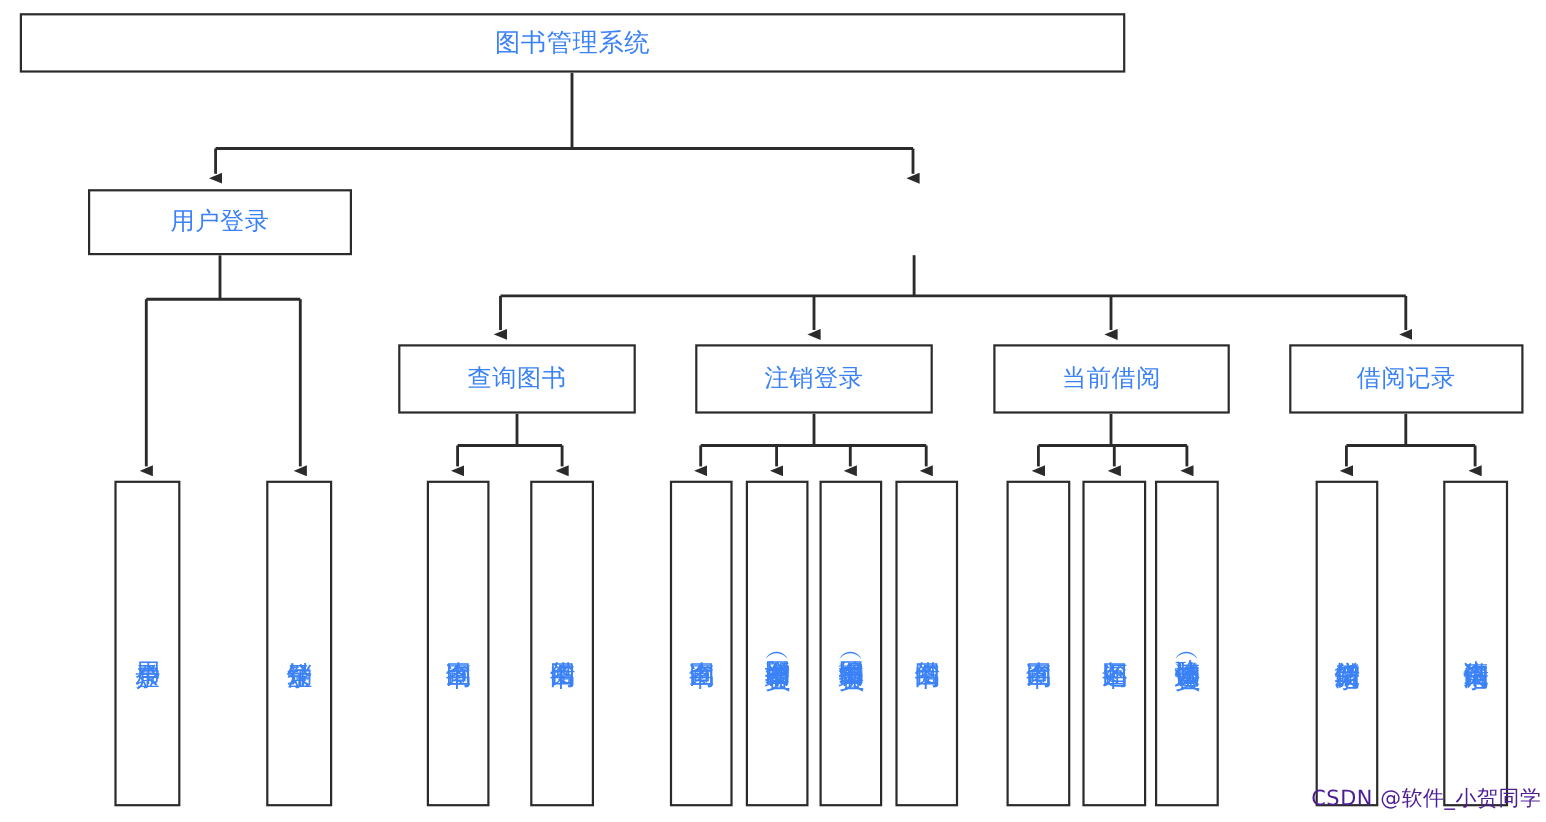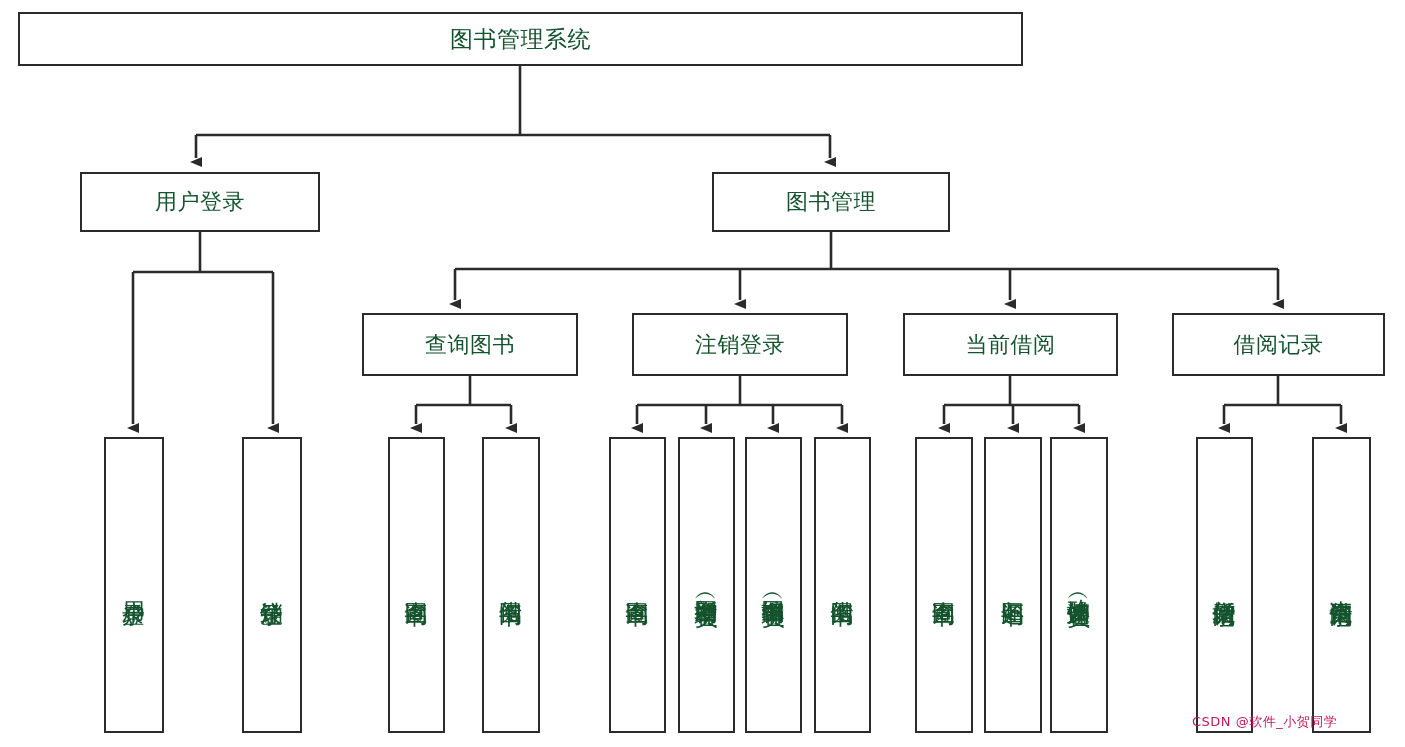--- a/index.html
+++ b/index.html
@@ -29,21 +29,21 @@
     position: absolute;
     box-sizing: border-box;
     border: 2px solid #2b2b2b;
     background: #ffffff;
     display: flex;
     align-items: center;
     justify-content: center;
     color: #2b2b2b;
   }
   .node-label {
-    color: #14532d;
+    color: #3b82f6;
     letter-spacing: 0.5px;
     line-height: 1.15;
     white-space: nowrap;
   }
   .root .node-label {
     font-size: 23px;
   }
   .branch .node-label {
     font-size: 22px;
   }
@@ -54,22 +54,22 @@
   .leaf .node-label {
     writing-mode: vertical-rl;
     text-orientation: upright;
     font-size: 23px;
     line-height: 1.22;
     letter-spacing: 1px;
     white-space: nowrap;
   }
   .watermark {
     position: absolute;
-    color: #be185d;
-    font-size: 13px;
+    color: #4c1d95;
+    font-size: 19px;
     white-space: nowrap;
     letter-spacing: 0.5px;
   }
 </style>
 </head>
 <body>
 
 <div id="canvas">
 
   <svg class="edges" viewBox="0 0 1405 747">
@@ -122,23 +122,20 @@
     </g>
   </svg>
 
   <div class="node root" style="left:18px; top:12px; width:1005px; height:54px;">
     <span class="node-label">图书管理系统</span>
   </div>
 
   <div class="node branch" style="left:80px; top:172px; width:240px; height:60px;">
     <span class="node-label">用户登录</span>
   </div>
-  <div class="node branch" style="left:712px; top:172px; width:238px; height:60px;">
-    <span class="node-label">图书管理</span>
-  </div>
 
   <div class="node branch" style="left:362px; top:313px; width:216px; height:63px;">
     <span class="node-label">查询图书</span>
   </div>
   <div class="node branch" style="left:632px; top:313px; width:216px; height:63px;">
     <span class="node-label">注销登录</span>
   </div>
   <div class="node branch" style="left:903px; top:313px; width:215px; height:63px;">
     <span class="node-label">当前借阅</span>
   </div>

